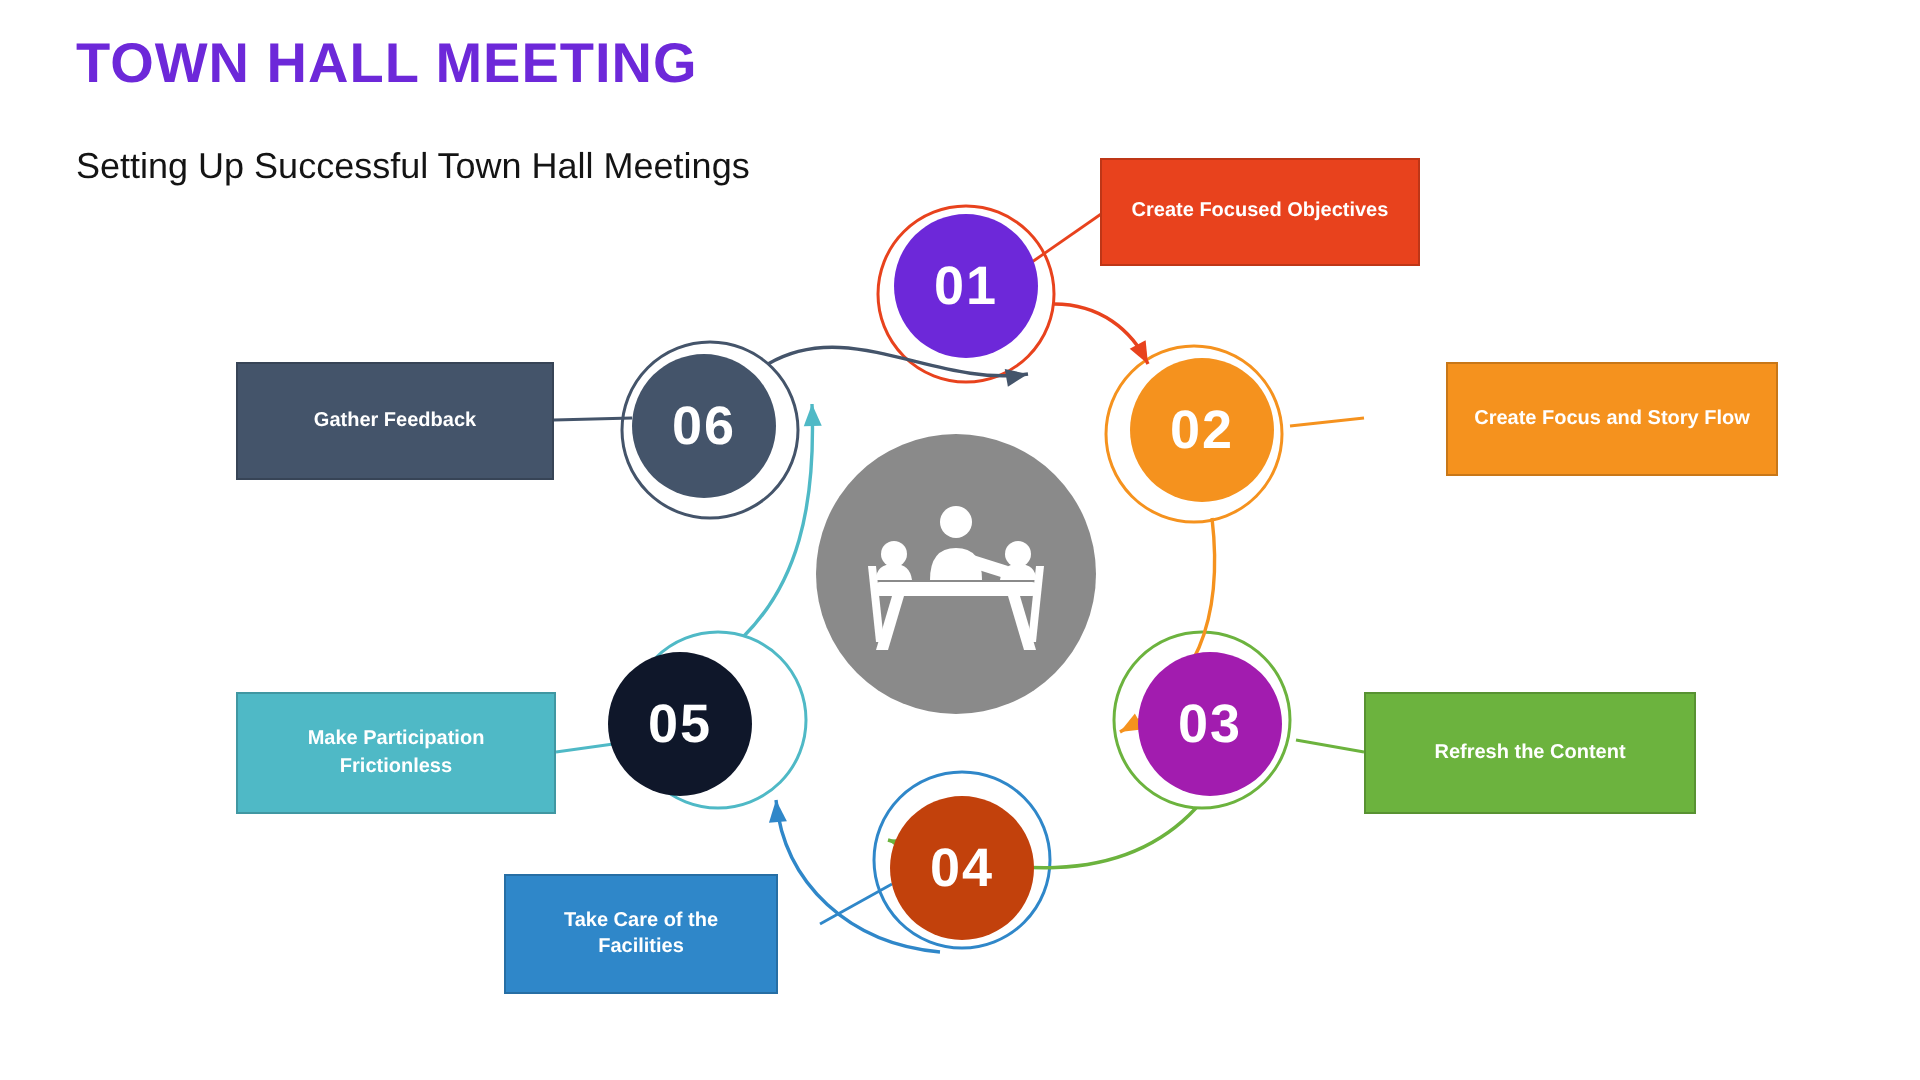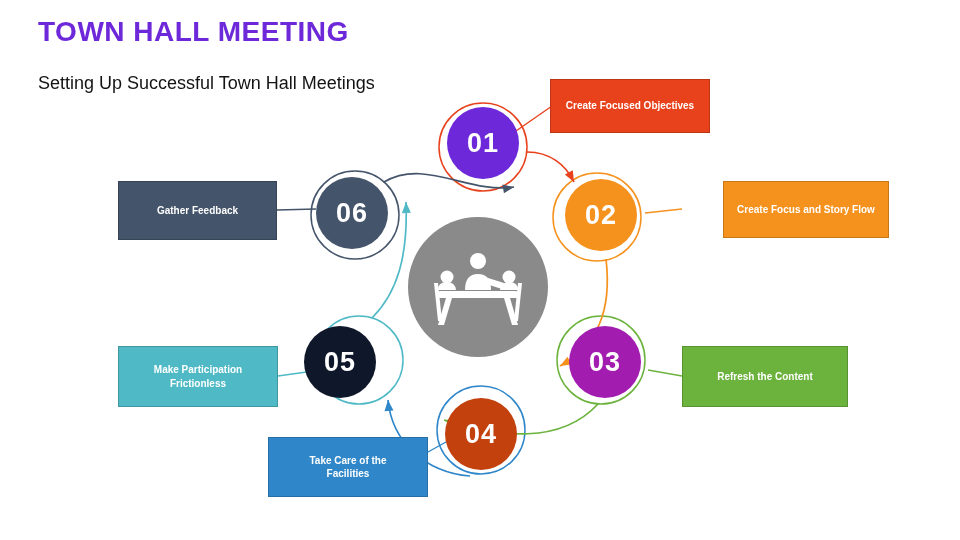--- a/index.html
+++ b/index.html
@@ -92,21 +92,21 @@
 
   <div class="step-box" style="left: 550px; top: 79px; width: 160px; height: 54px; background-color: rgb(232, 66, 29);">
     <span>Create Focused Objectives</span>
   </div>
   <div class="step-box" style="left: 682px; top: 181px; width: 166px; height: 57px; background-color: rgb(245, 146, 30); margin-left: 41px;">
     <span>Create Focus and Story Flow</span>
   </div>
   <div class="step-box" style="left: 682px; top: 346px; width: 166px; height: 61px; background-color: rgb(108, 179, 62); text-align: right;">
     <span style="max-width:110px;display:inline-block;">Refresh the Content</span>
   </div>
-  <div class="step-box" style="left: 268px; top: 437px; width: 160px; height: 60px; background-color: rgb(47, 135, 201);">
+  <div class="step-box" style="left: 252px; top: 437px; width: 137px; height: 60px; background-color: rgb(47, 135, 201);">
     <span style="max-width:110px;display:inline-block;">Take Care of the Facilities</span>
   </div>
   <div class="step-box" style="left: 118px; top: 181px; width: 159px; height: 59px; background-color: rgb(68, 84, 106);">
     <span>Gather Feedback</span>
   </div>
   <div class="step-box" style="left: 118px; top: 346px; width: 160px; height: 61px; background-color: rgb(79, 185, 198);">
     <span>Make Participation Frictionless</span>
   </div>
 
   <div class="step-circle" style="left: 447px; top: 107px; background-color: #6d28d9;">

